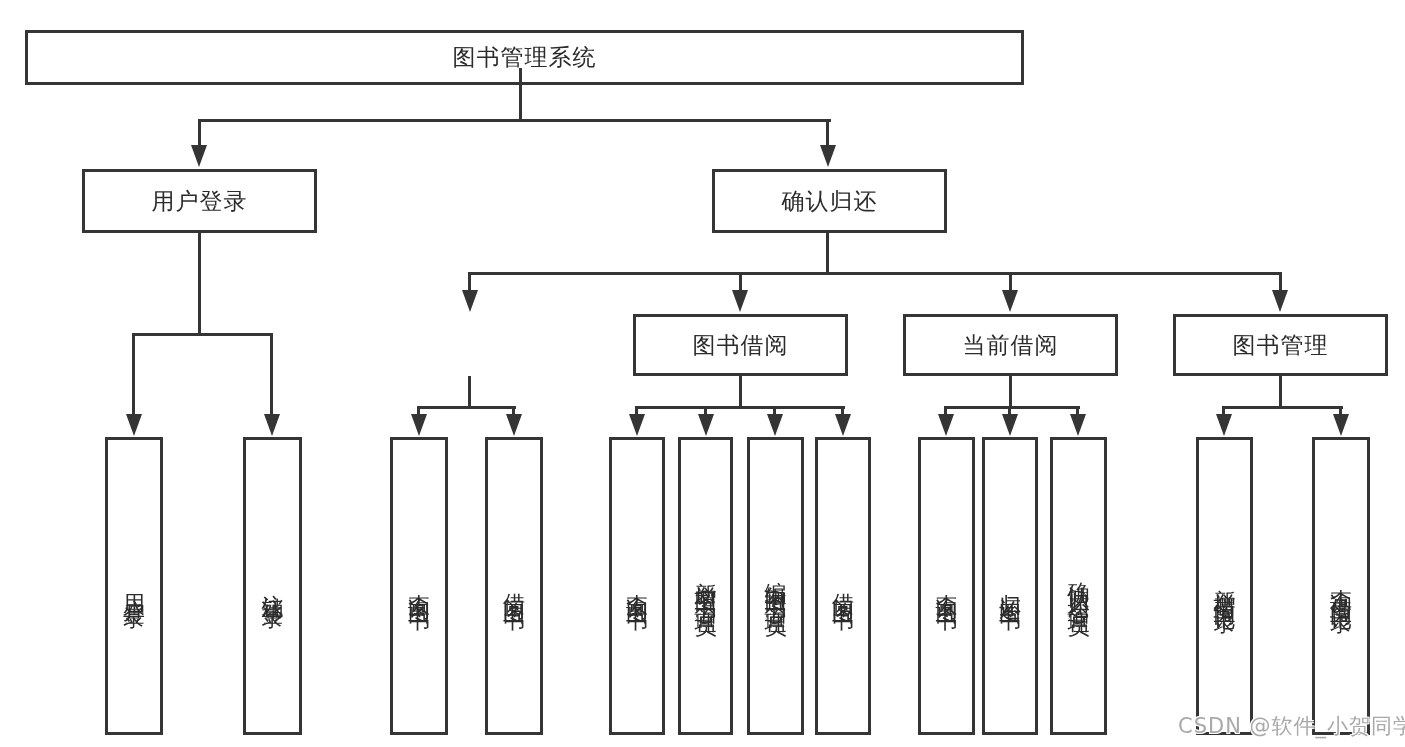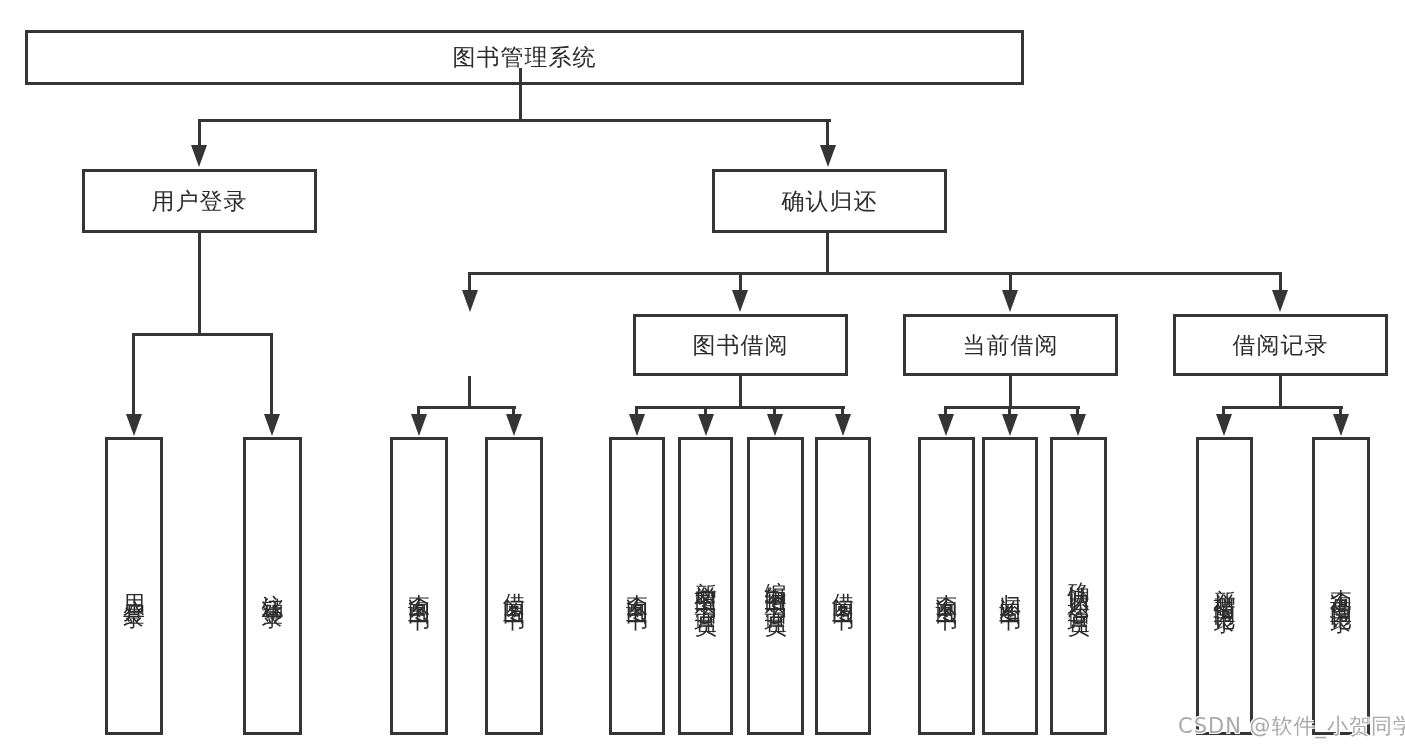--- a/index.html
+++ b/index.html
@@ -44,21 +44,21 @@
     <span>确认归还</span>
   </div>
 
   <div class="node" style="left:903px;top:314px;width:215px;height:62px;">
     <span>当前借阅</span>
   </div>
   <div class="node" style="left:633px;top:314px;width:215px;height:62px;">
     <span>图书借阅</span>
   </div>
   <div class="node" style="left:1173px;top:314px;width:215px;height:62px;">
-    <span>借阅记录</span>
+    <span>图书管理</span>
   </div>
 
   <div class="node leaf" style="left:105px;top:437px;width:58px;height:298px;">
     <span>用户登录</span>
   </div>
   <div class="node leaf" style="left:243px;top:437px;width:59px;height:298px;">
     <span>注销登录</span>
   </div>
 
   <div class="node leaf" style="left:390px;top:437px;width:58px;height:298px;">

